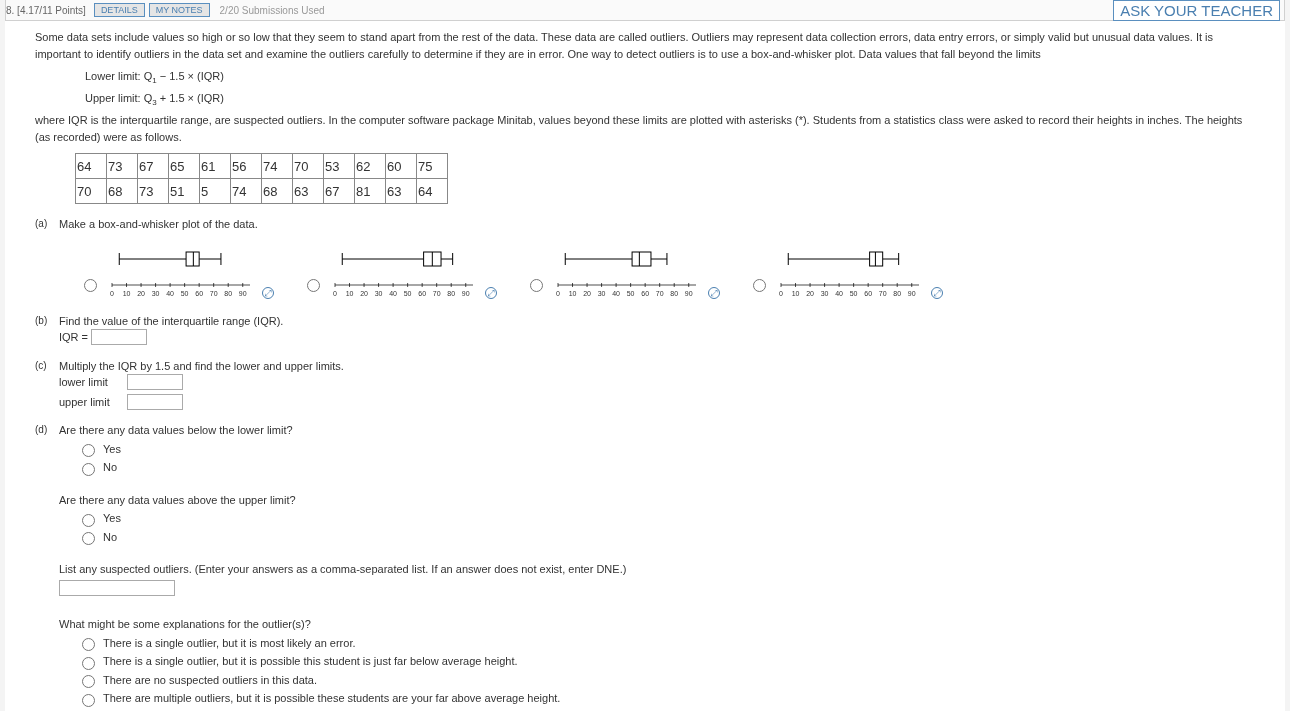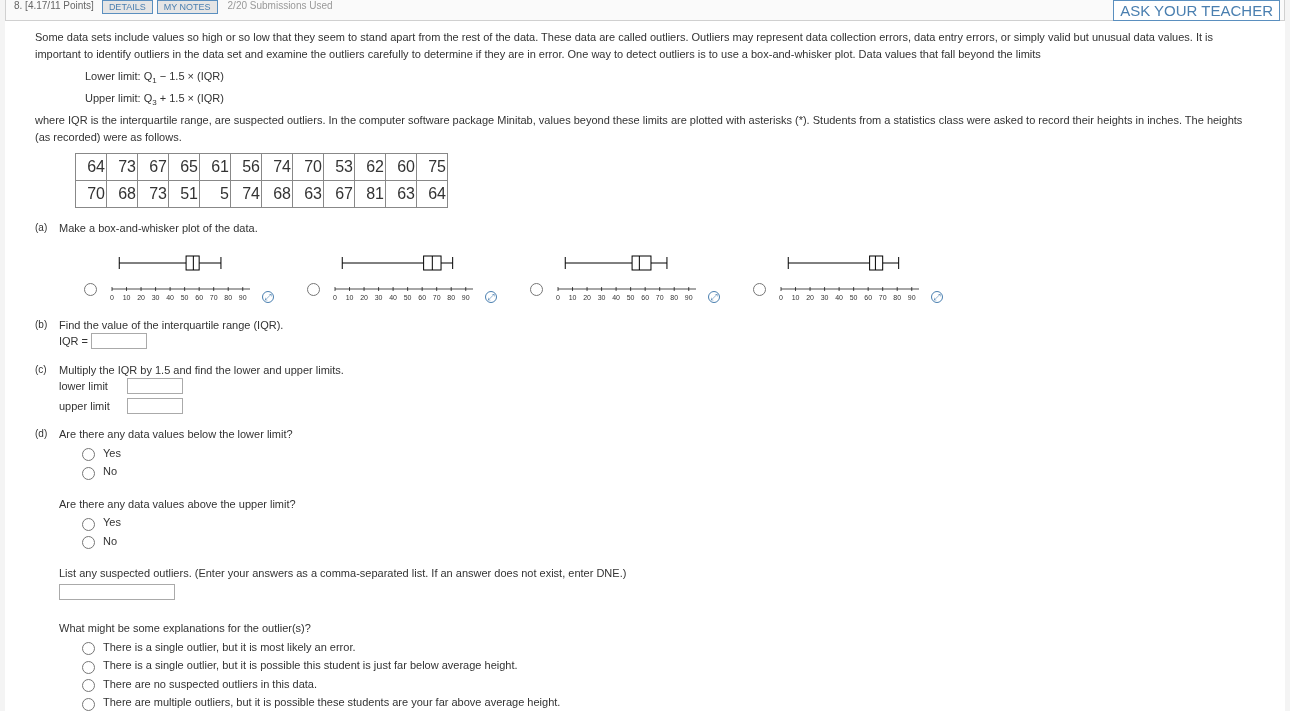--- a/index.html
+++ b/index.html
@@ -1,28 +1,28 @@
 <!DOCTYPE html>
 <html><head>
 <meta charset="utf-8">
 <style>
 html,body{margin:0;padding:0;font-family:Verdana,Arial,sans-serif;font-size:11px;color:#333;background:#f4f4f4}
 .page{background:#fff;margin:0 5px}
-.header-bar{display:flex;align-items:flex-start;padding:0 8px;border:1px solid #d0d0d0;border-top:none;background:#fafafa;height:20px;position:relative}
+.header-bar{display:flex;align-items:center;padding:0 0;border:1px solid #d0d0d0;border-top:none;background:#fafafa;height:20px;position:relative}
 .qnum{font-size:10px;color:#666;margin-right:8px}
 .btn-small{border:1px solid #5a8fbf;color:#4a7fb0;background:#e5e5e5;font-size:9px;padding:1px 6px;margin-right:4px;cursor:pointer}
 .sub-used{font-size:10px;color:#999;margin-left:6px}
 .ask-teacher{position:absolute;right:4px;top:0;border:1px solid #5a8fbf;color:#4a7fb0;font-size:15px;padding:1px 6px;background:#fff}
 .content{padding:8px 30px 30px 30px;line-height:1.5}
 .intro{margin-bottom:6px}
 .indent{margin-left:50px;margin-bottom:3px}
 .ital{}
 .sub{font-size:8px;vertical-align:sub}
 .data-table{border-collapse:collapse;margin:8px 0 12px 40px}
-.data-table td{border:1px solid #888;width:28px;height:22px;text-align:right;font-size:16px}
+.data-table td{border:1px solid #888;width:28px;height:22px;text-align:left;font-size:13px}
 .part{margin-top:12px;display:flex}
 .part-label{font-size:10px;margin-right:6px;min-width:18px}
 .part-body{flex:1}
 .plots{display:flex;gap:28px;margin:8px 0 0 20px;align-items:flex-start}
 .plot-row{display:flex;align-items:center;gap:6px}
 .radio{margin-top:30px}
 input[type=text]{border:1px solid #aaa;height:14px;font-size:11px;padding:0 2px}
 .short{width:50px}
 .med{width:110px}
 .opt{display:flex;align-items:flex-end;gap:5px;margin:2px 0 2px 18px}

